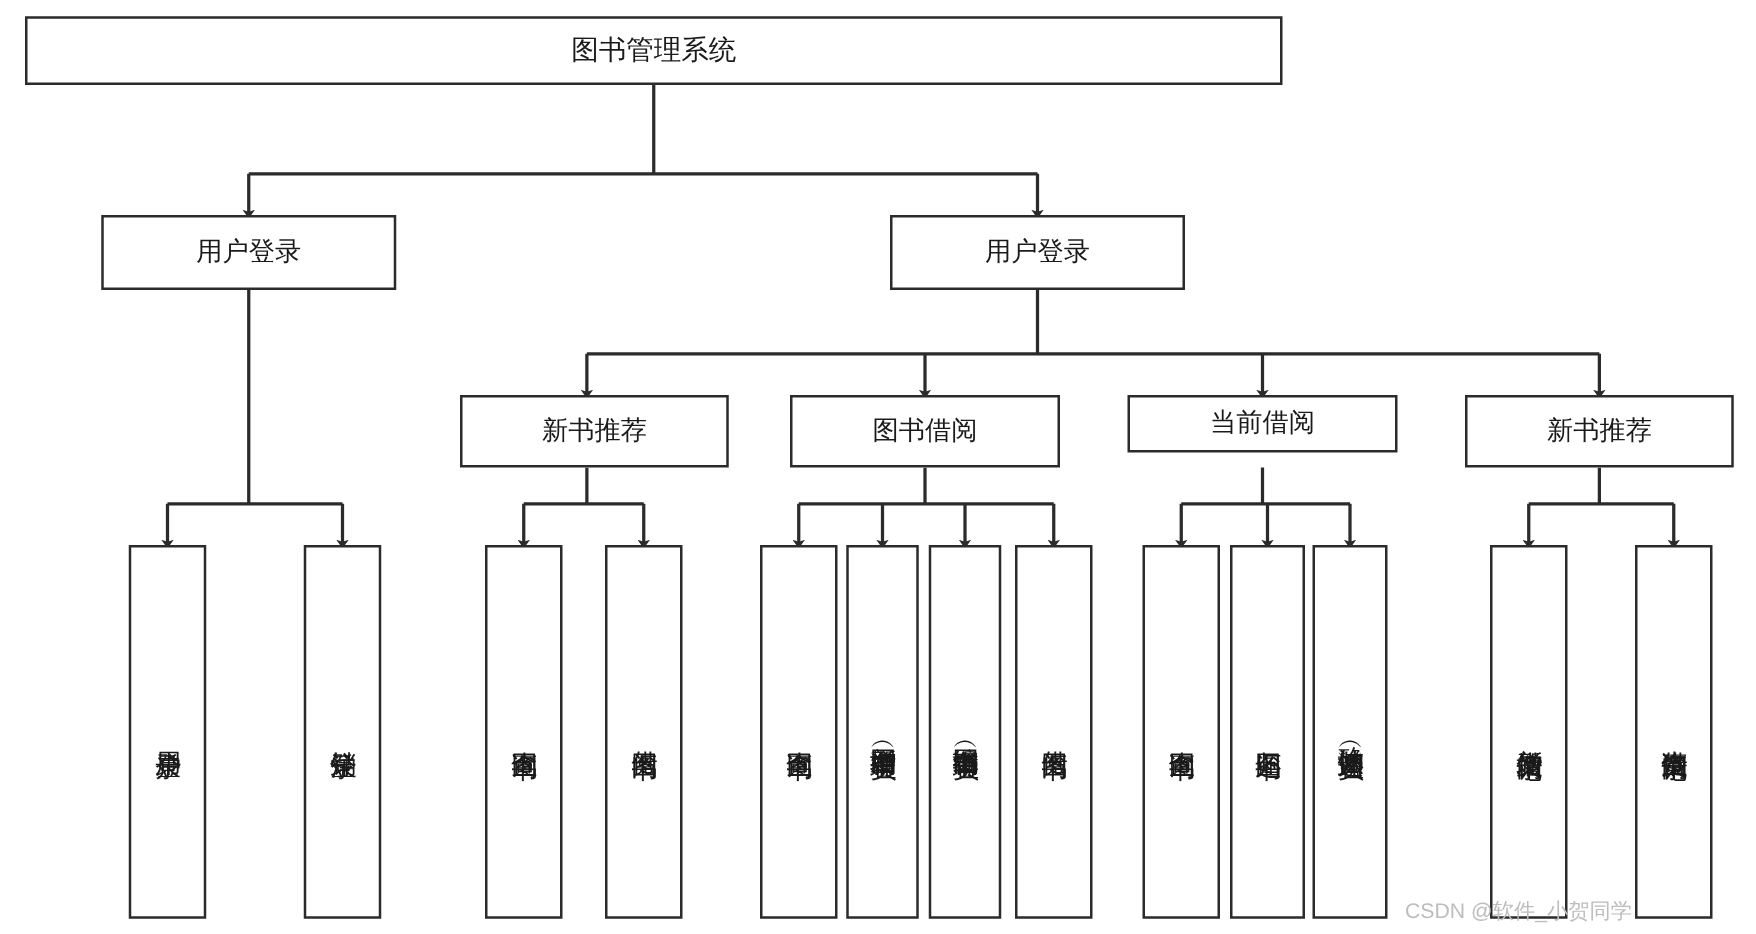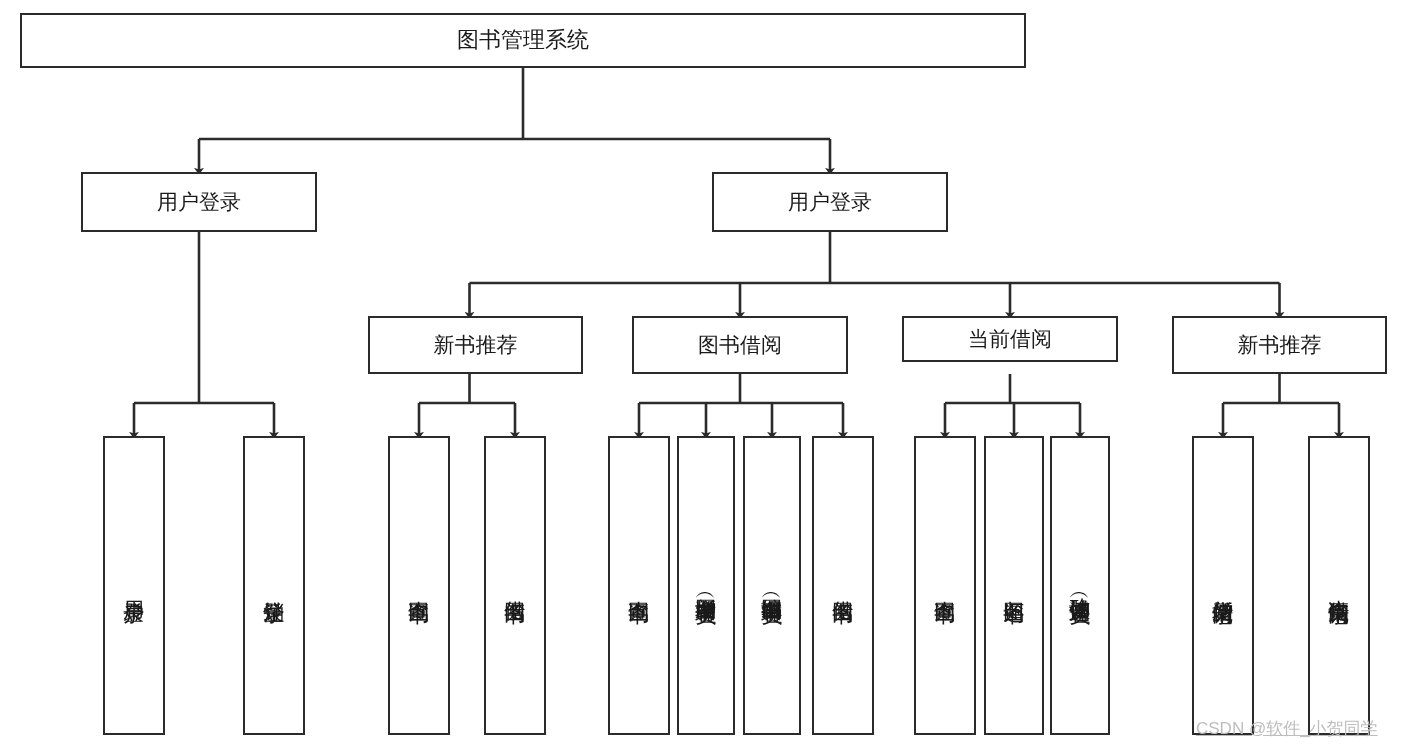--- a/index.html
+++ b/index.html
@@ -146,14 +146,14 @@
       <div class="node vertical" style="left: 1050px; top: 436px; width: 60px; height: 299px;">
         <span class="label">确认归还（管理员）</span>
       </div>
       <div class="node vertical" style="left: 1192px; top: 436px; width: 62px; height: 299px;">
         <span class="label">新增借阅记录</span>
       </div>
       <div class="node vertical" style="left: 1308px; top: 436px; width: 62px; height: 299px;">
         <span class="label">查询借阅记录</span>
       </div>
     </div>
-  <div id="watermark" style="left: 1196px; top: 717px; text-decoration: underline;">CSDN @软件_小贺同学</div>
+  <div id="watermark" style="left: 1124px; top: 717px;">CSDN @软件_小贺同学</div>
 </div>
 
 </body></html>

